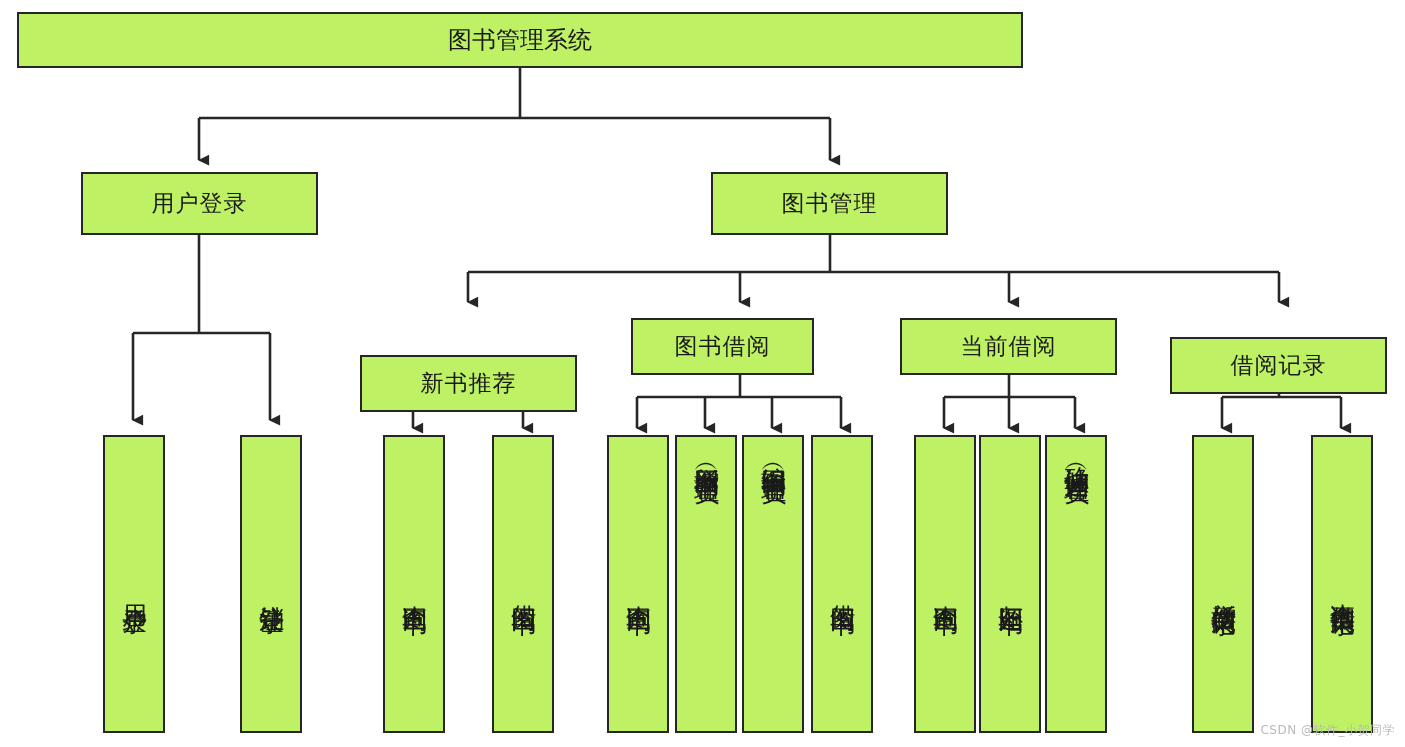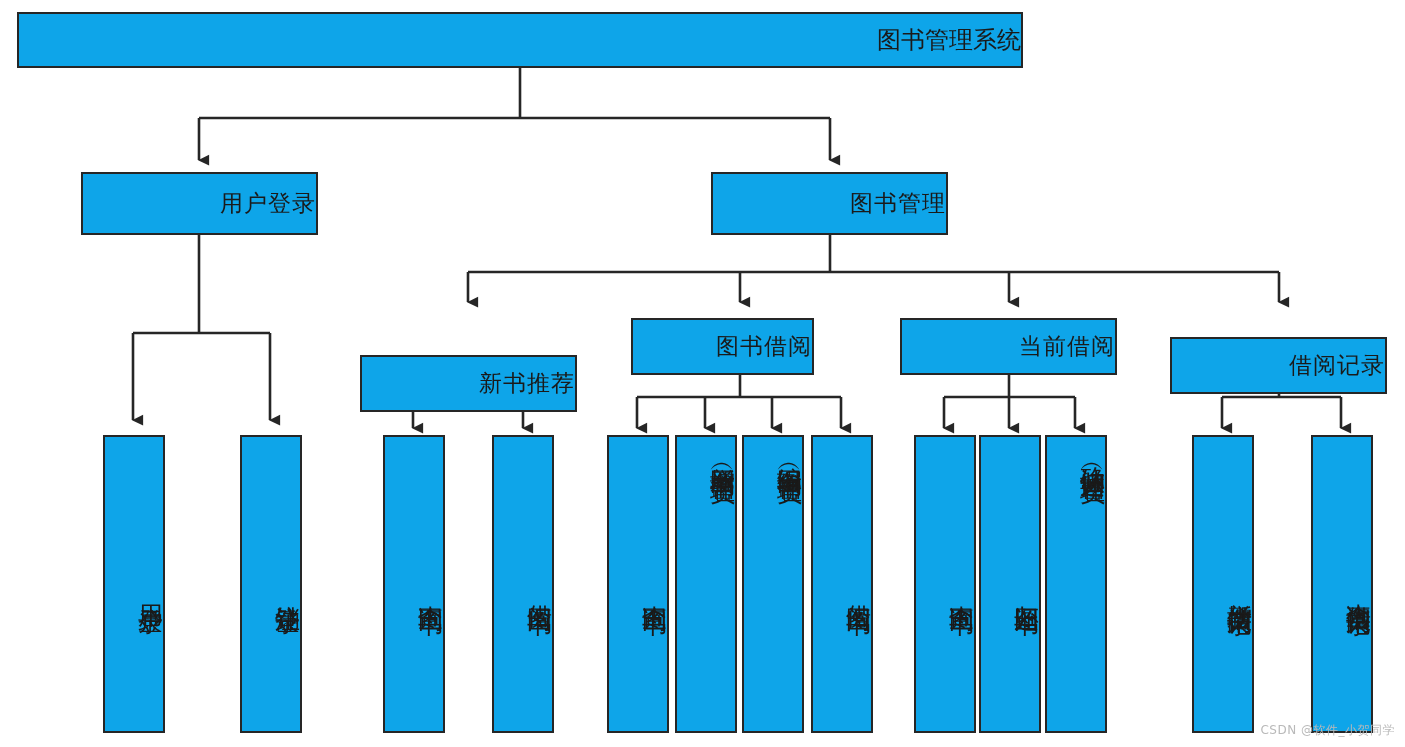--- a/index.html
+++ b/index.html
@@ -7,23 +7,23 @@
     width:1405px;height:747px;
     font-family:"DejaVu Sans","Liberation Sans",sans-serif;
     overflow:hidden;position:relative;
   }
   #stage{position:absolute;inset:0;width:1405px;height:747px;}
   svg#wires{position:absolute;left:0;top:0;width:1405px;height:747px;pointer-events:none;}
 
   .node{
     position:absolute;
     box-sizing:border-box;
-    background:#0ea5e9;
+    background:#bef264;
     border:2.5px solid #262626;
-    display:flex;align-items:center;justify-content:flex-end;
+    display:flex;align-items:center;justify-content:center;
     color:#1a1a1a;
     z-index:2;
   }
   .node.h{ font-size:23px; letter-spacing:1px; }
   .node.root{ font-size:24px; }
 
   
   .node.v{
     font-size:25px;
     letter-spacing:2px;

